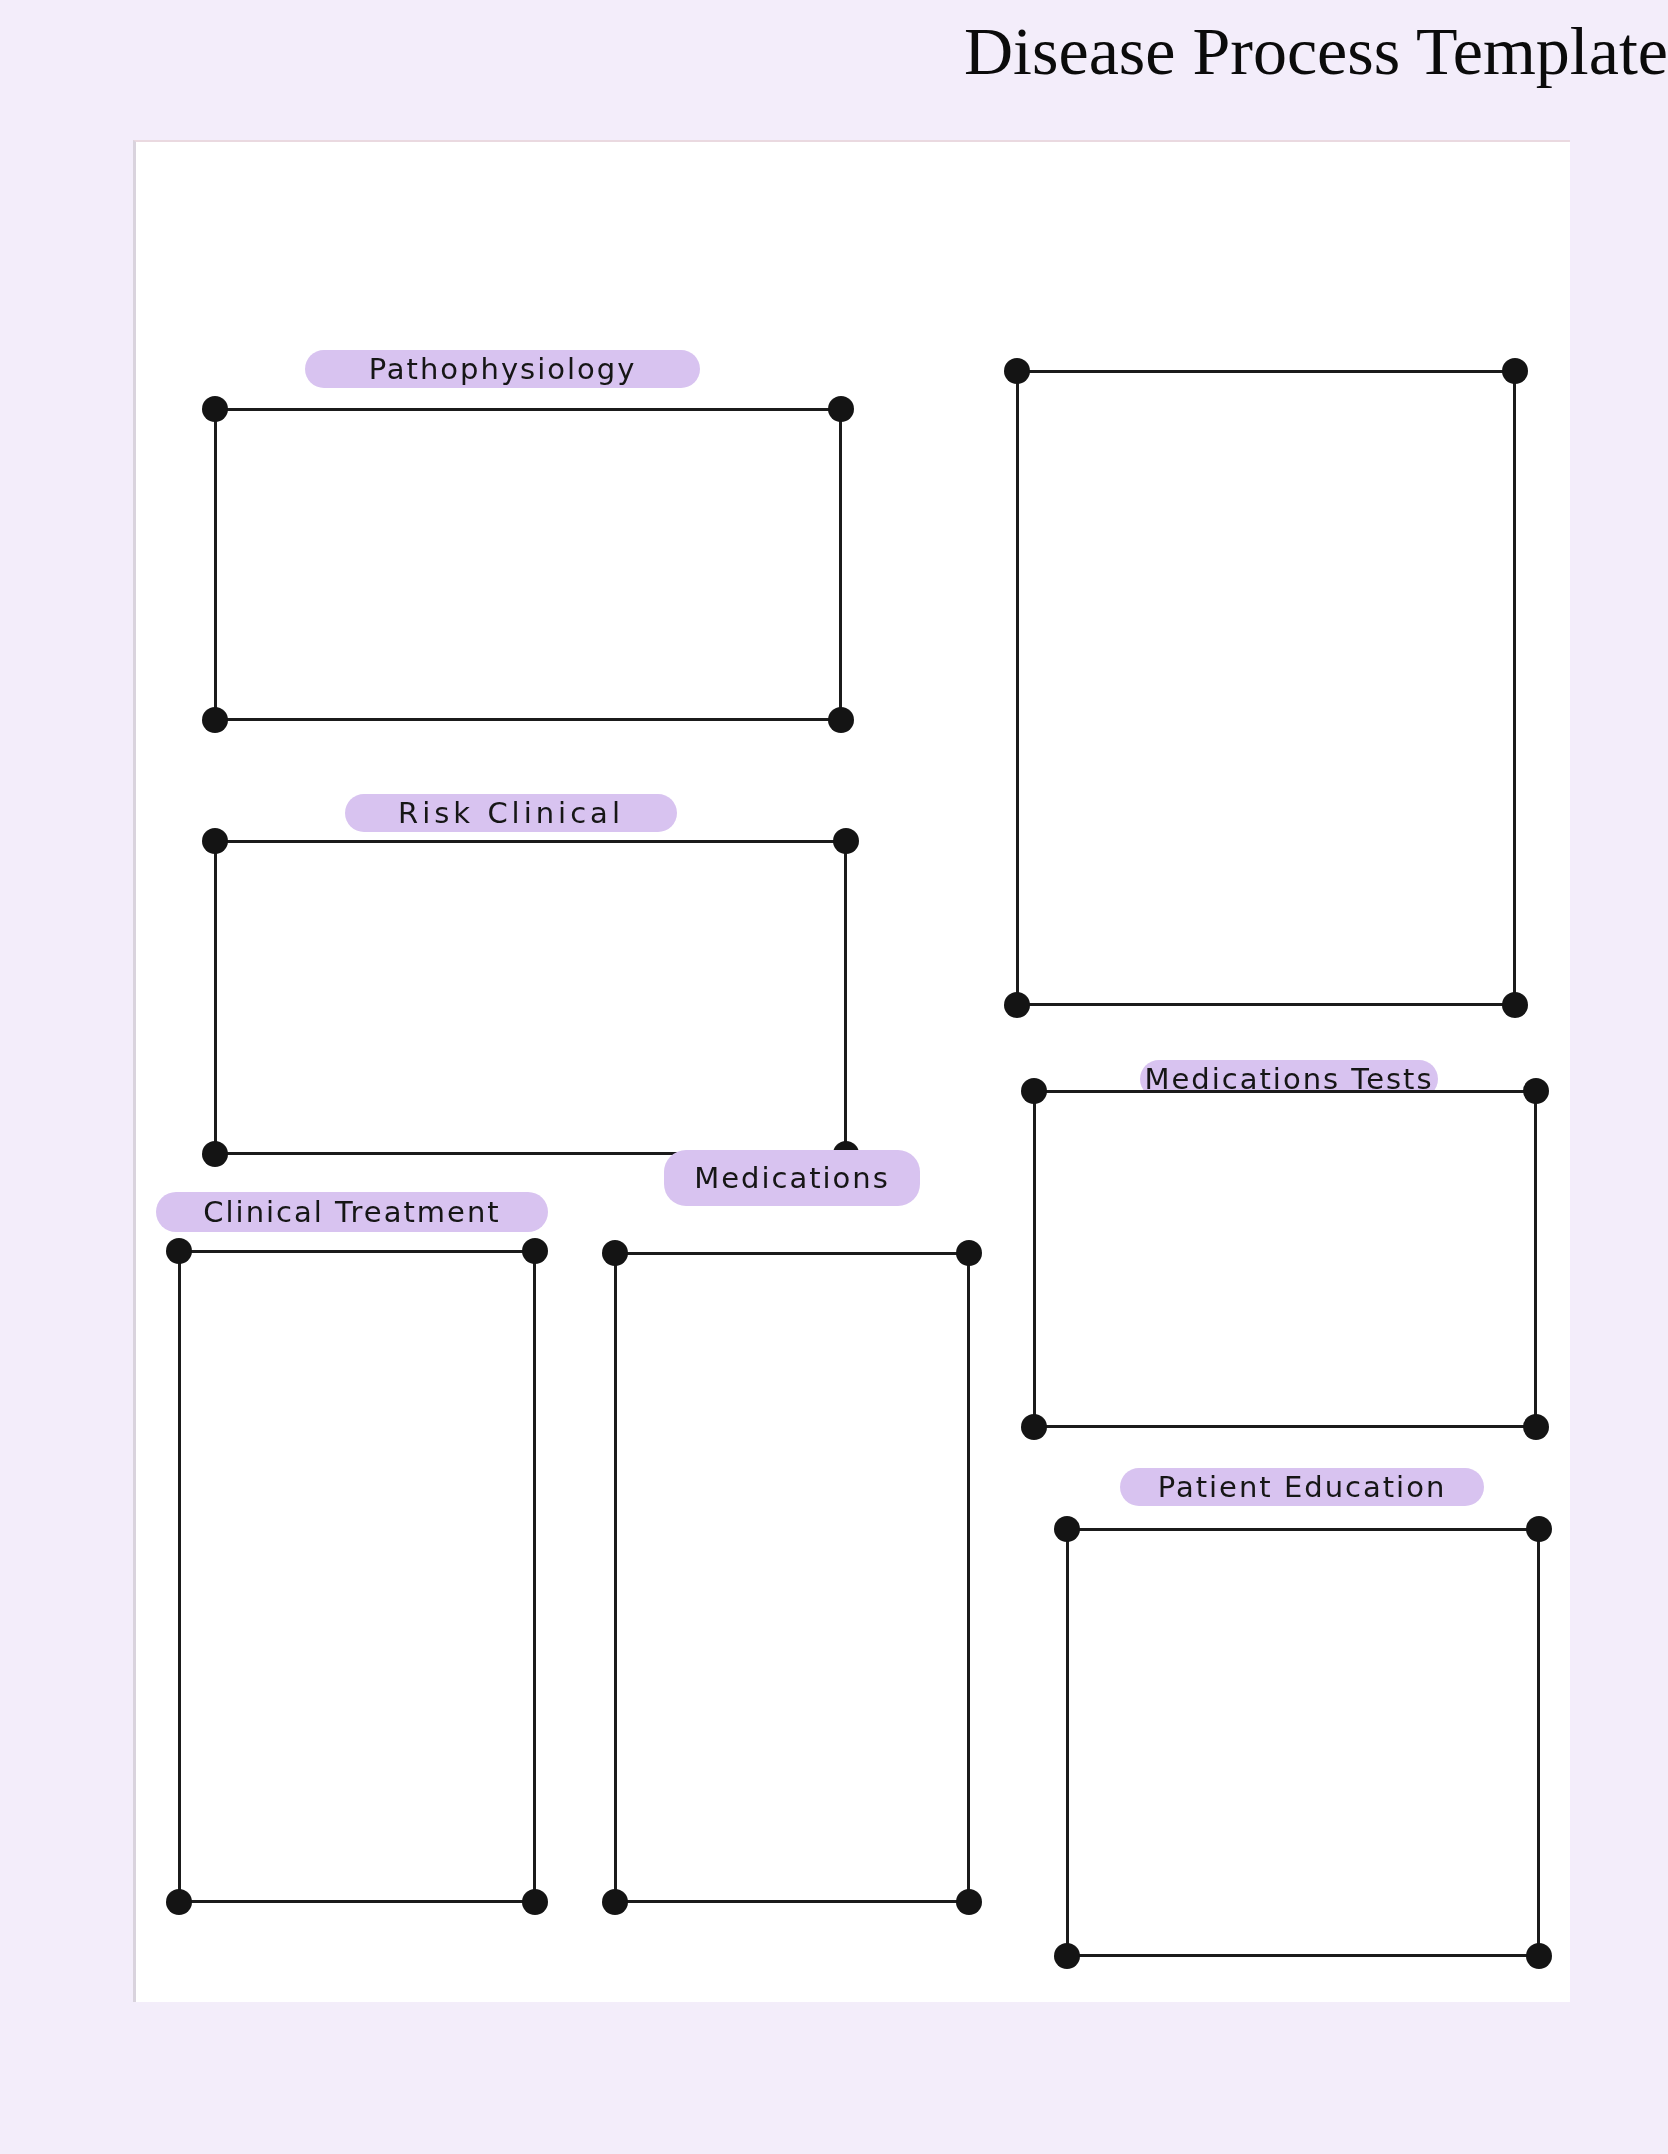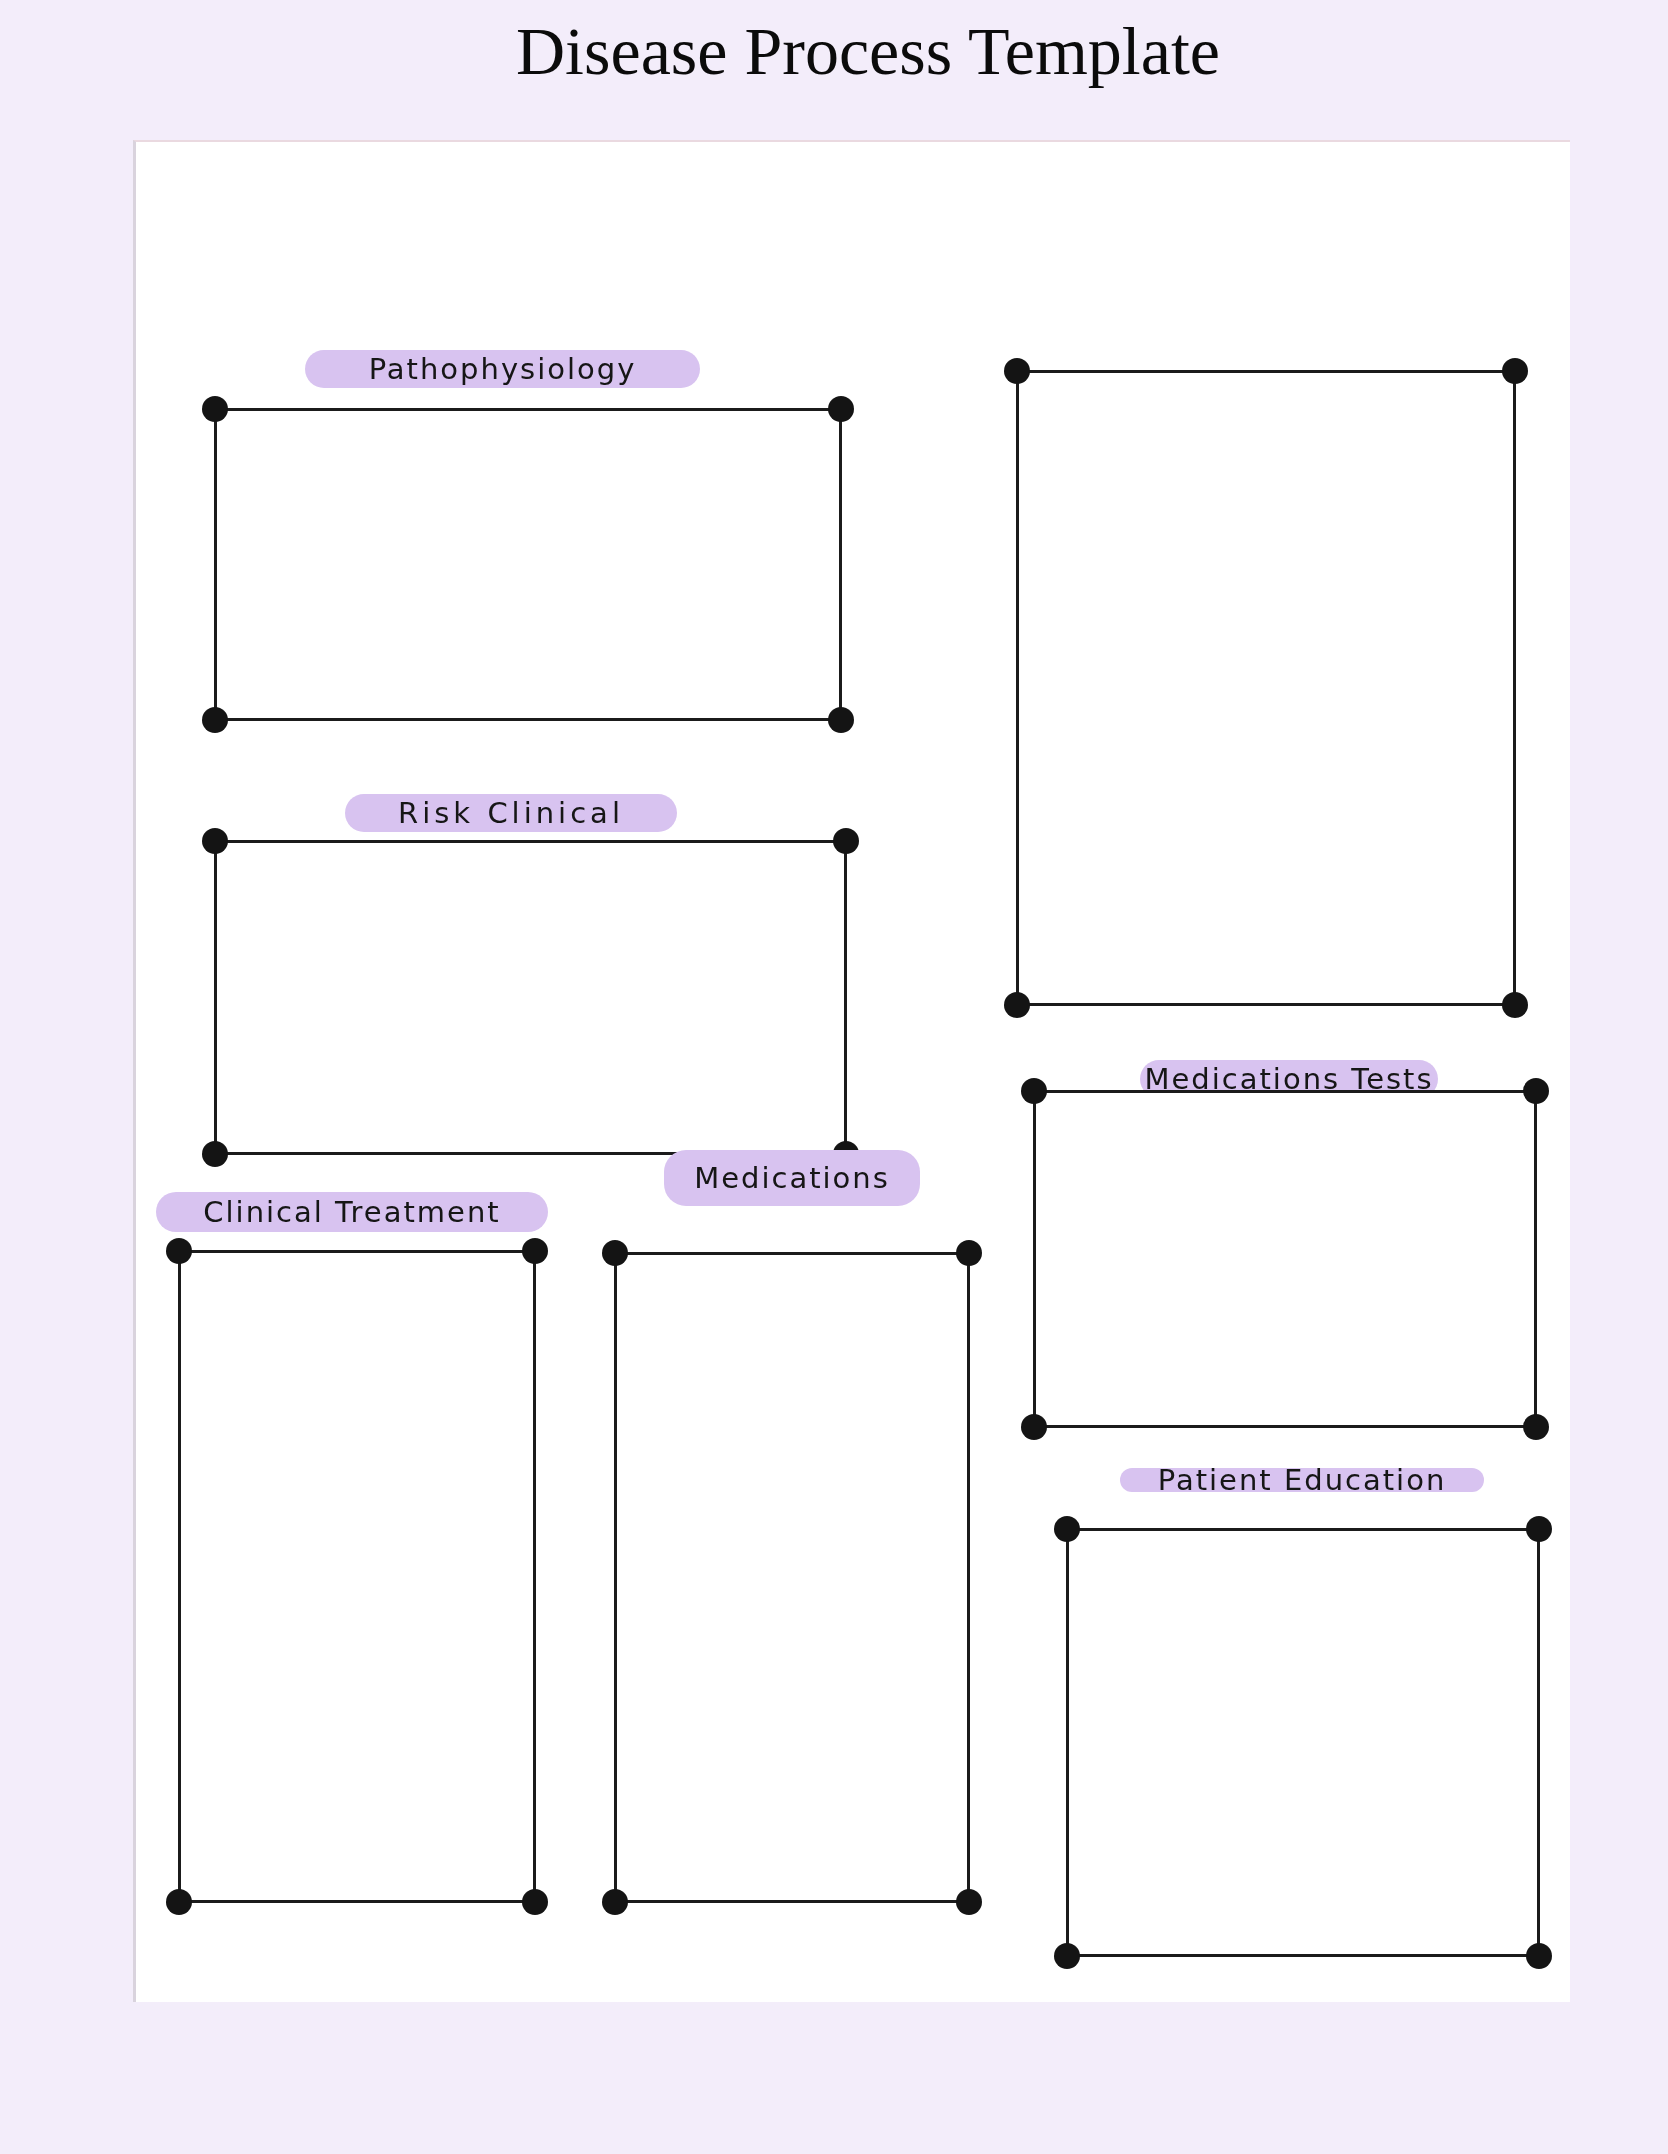--- a/index.html
+++ b/index.html
@@ -1,21 +1,21 @@
 <!DOCTYPE html>
 <html><head>
 <meta charset="utf-8">
 <style>
   html,body{margin:0;padding:0;}
   body{width:1668px;height:2154px;background:#f3edfa;font-family:"DejaVu Sans",sans-serif;}
   .page{position:relative;width:1668px;height:2154px;background:#f3edfa;overflow:hidden;}
 
   .page-title{
     position:absolute;top:14px;left:0;width:100%;box-sizing:border-box;
-    padding-left:68px;text-align:center;
+    padding-left:68px;text-align:right;
     font-family:"Liberation Serif","DejaVu Serif",serif;
     font-size:68px;line-height:1.1;color:#0b0b0b;letter-spacing:0px;
   }
 
   .panel{
     position:absolute;left:133px;top:140px;width:1437px;height:1862px;
     background:#ffffff;
     border-top:2px solid #ead9e0;border-left:3px solid #d9d3dd;
     box-sizing:border-box;
   }
@@ -63,21 +63,21 @@
 
   .pill-diag    {left:1140px; top:1060px; width:298px; height:38px;}
   .box-diag     {left:1033px; top:1090px; width:504px; height:338px;}
 
   .pill-clin    {left:156px;  top:1192px; width:392px; height:40px;}
   .box-clin     {left:178px;  top:1250px; width:358px; height:653px;}
 
   .pill-meds    {left:664px;  top:1150px; width:256px; height:56px;justify-content:center;}
   .box-meds     {left:614px;  top:1252px; width:356px; height:651px;}
 
-  .pill-edu     {left:1120px; top:1468px; width:364px; height:24px;}
+  .pill-edu     {left:1120px; top:1468px; width:364px; height:38px;}
   .box-edu      {left:1066px; top:1528px; width:474px; height:429px;}
 </style>
 </head>
 <body>
 
 <div class="page">
 
   <div class="page-title">Disease Process Template</div>
 
   <div class="panel"></div>

